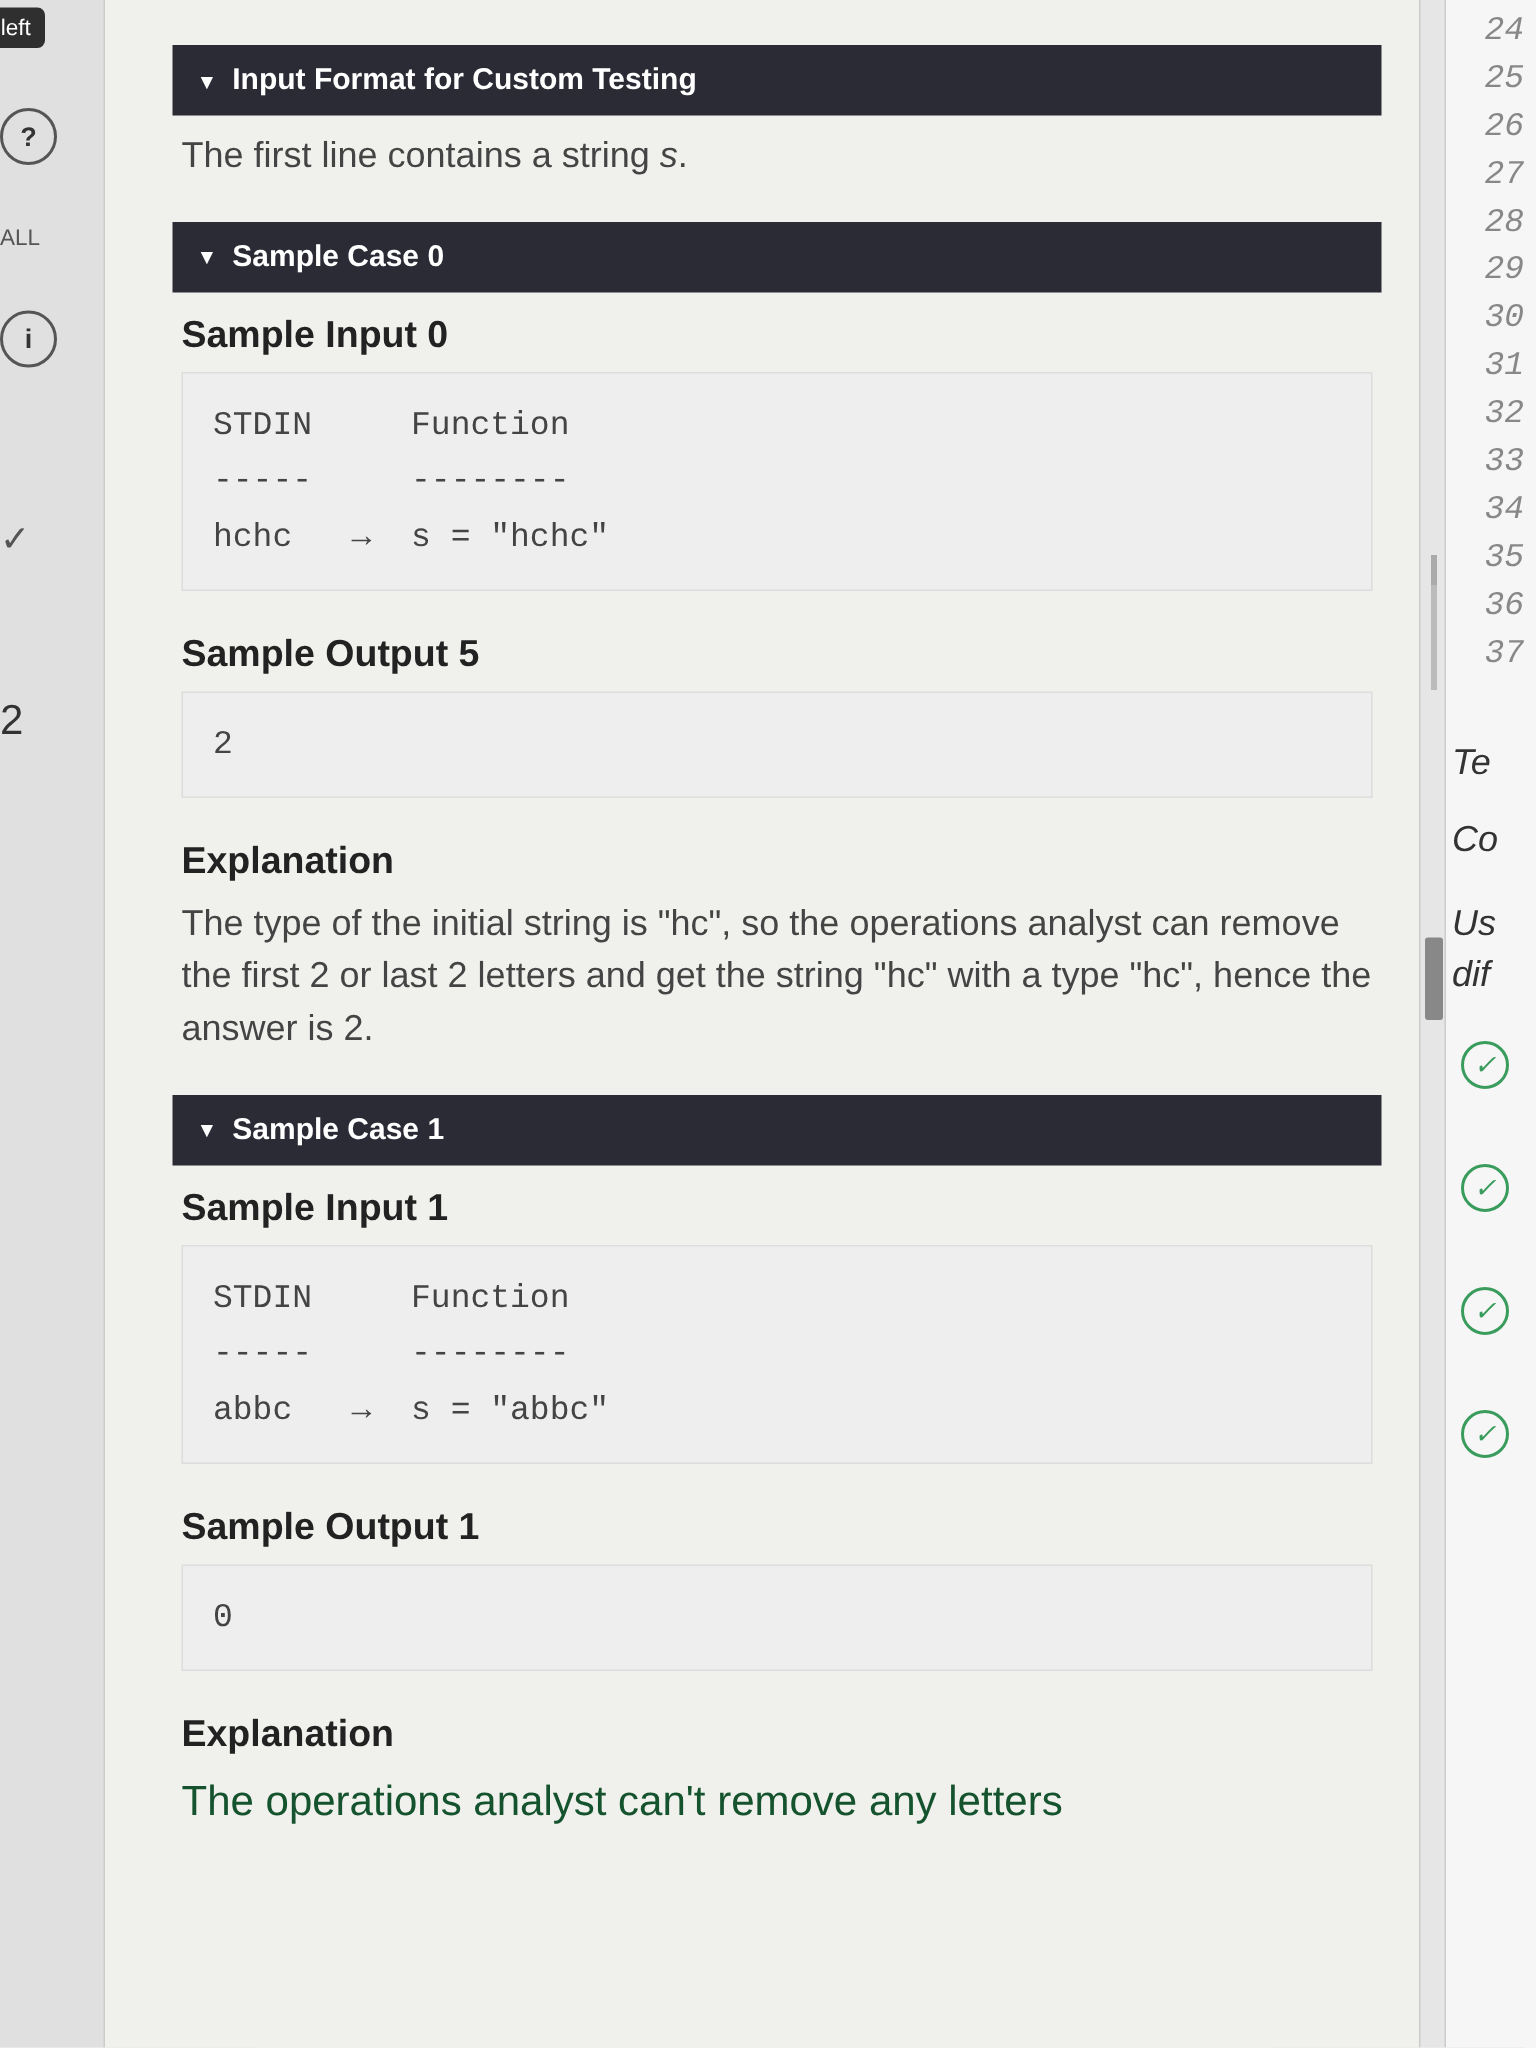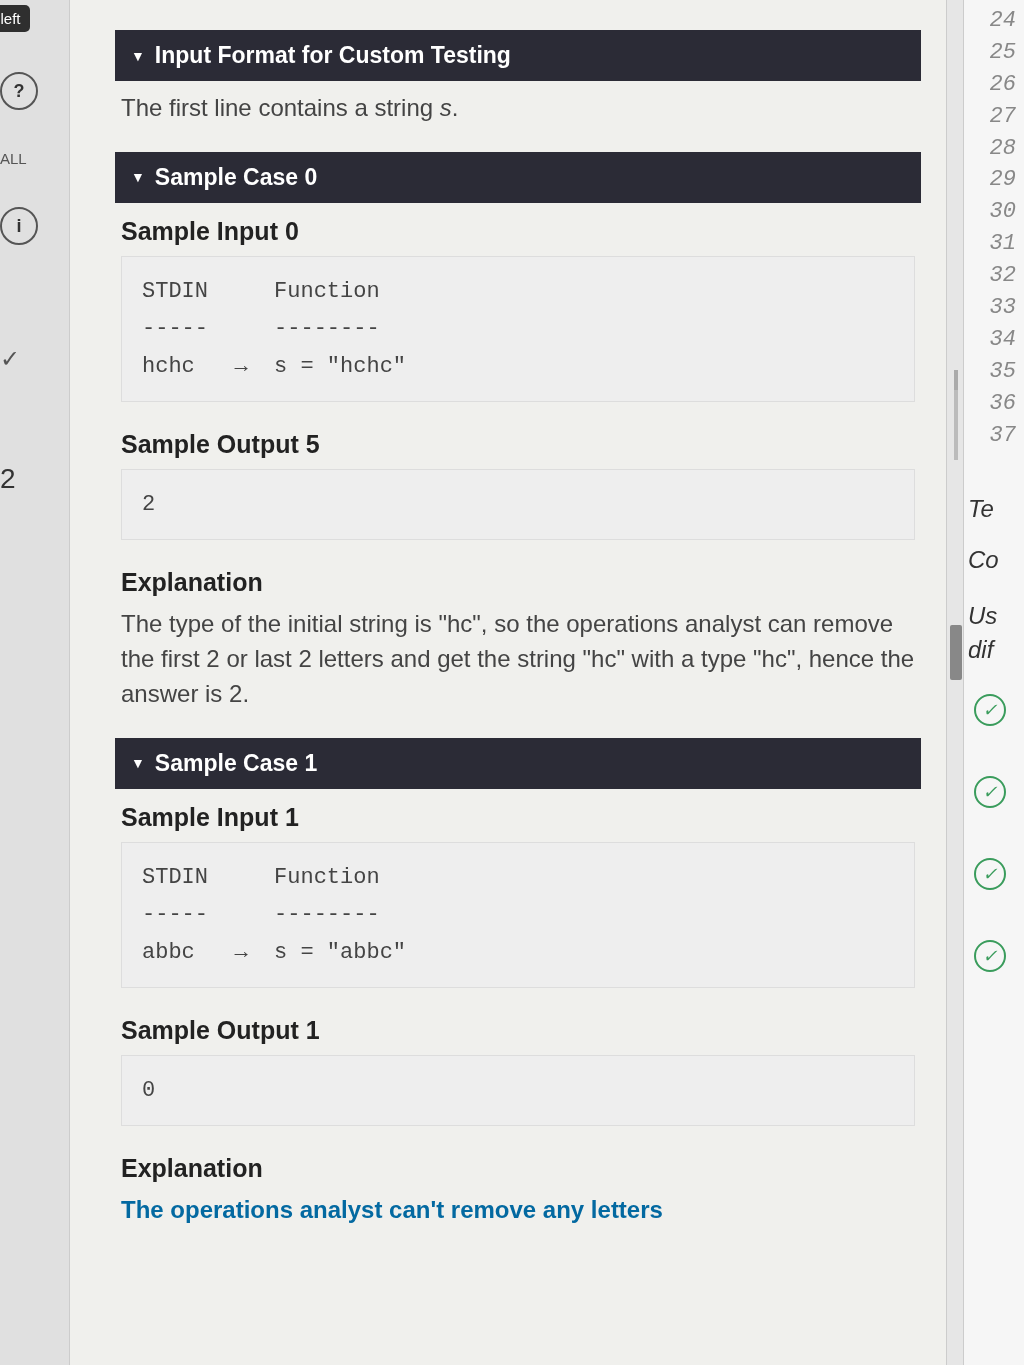--- a/index.html
+++ b/index.html
@@ -54,21 +54,21 @@
     flex: 1;
     padding: 30px 25px 0 45px;
     background: #f0f0ed;
     overflow: hidden;
     position: relative;
   }
   .section-header {
     background: #2b2b36;
     color: #fff;
     padding: 12px 16px;
-    font-size: 23px;
+    font-size: 20px;
     font-weight: 600;
     display: flex;
     align-items: center;
     gap: 10px;
     cursor: pointer;
     margin-bottom: 10px;
   }
   .section-header::before {
     content: "▼";
     font-size: 14px;
@@ -145,25 +145,24 @@
   .right-chk {
     width: 32px; height: 32px;
     border: 2px solid #3a9c5c;
     color: #3a9c5c;
     border-radius: 50%;
     display:flex;align-items:center;justify-content:center;
     margin: 28px 0 0 10px;
     font-size: 18px;
   }
   .cutoff {
-    font-size: 24px;
-    color: #0369a1;
+    font-size: 28px;
+    color: #14532d;
     margin: 4px 6px 0 6px;
     line-height:1.4;
-    font-weight:bold;
   }
 </style>
 </head>
 <body>
 
 <div class="left-rail">
   <div class="left-pill">n left</div>
   <div class="rail-btn">?</div>
   <div class="rail-label">ALL</div>
   <div class="rail-btn">i</div>

